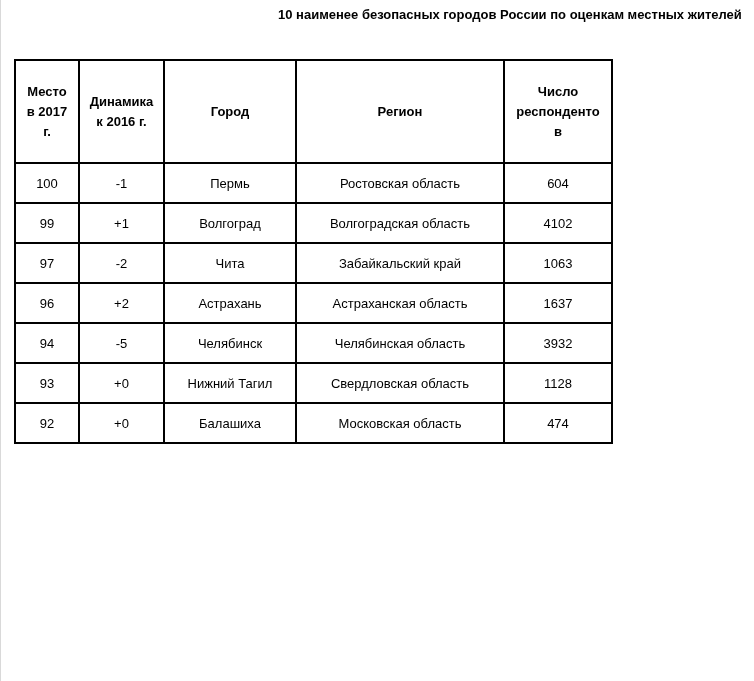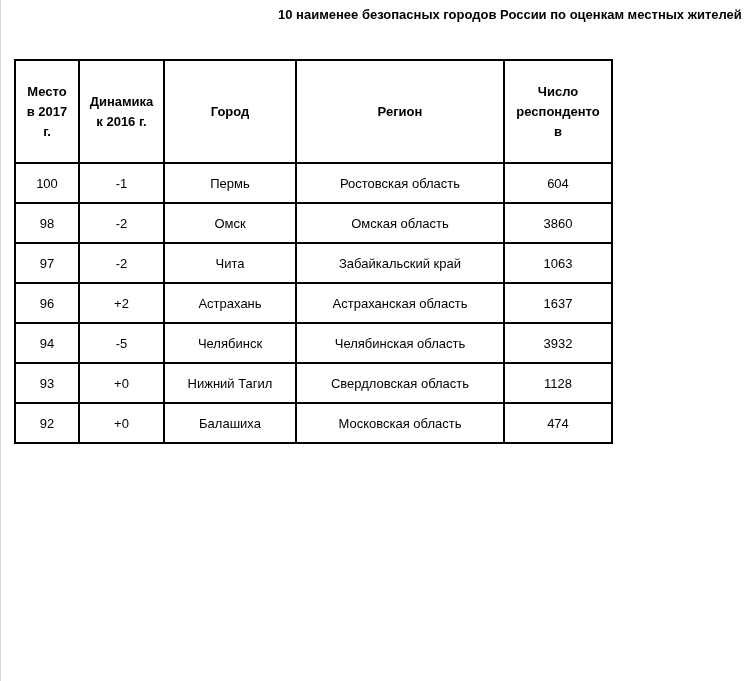--- a/index.html
+++ b/index.html
@@ -94,25 +94,25 @@
   </thead>
   <tbody id="rows">
       <tr>
         <td class="al-c">100</td>
         <td class="al-c">-1</td>
         <td class="al-l">Пермь</td>
         <td class="al-l">Ростовская область</td>
         <td class="al-c">604</td>
       </tr>
       <tr>
-        <td class="al-c">98</td>
-        <td class="al-c">-2</td>
-        <td class="al-l">Омск</td>
-        <td class="al-l">Омская область</td>
-        <td class="al-c">3860</td>
+        <td class="al-c">99</td>
+        <td class="al-c">+1</td>
+        <td class="al-l">Волгоград</td>
+        <td class="al-l">Волгоградская область</td>
+        <td class="al-c">4102</td>
       </tr>
       <tr>
         <td class="al-c">97</td>
         <td class="al-c">-2</td>
         <td class="al-l">Чита</td>
         <td class="al-l">Забайкальский край</td>
         <td class="al-c">1063</td>
       </tr>
       <tr>
         <td class="al-c">96</td>

